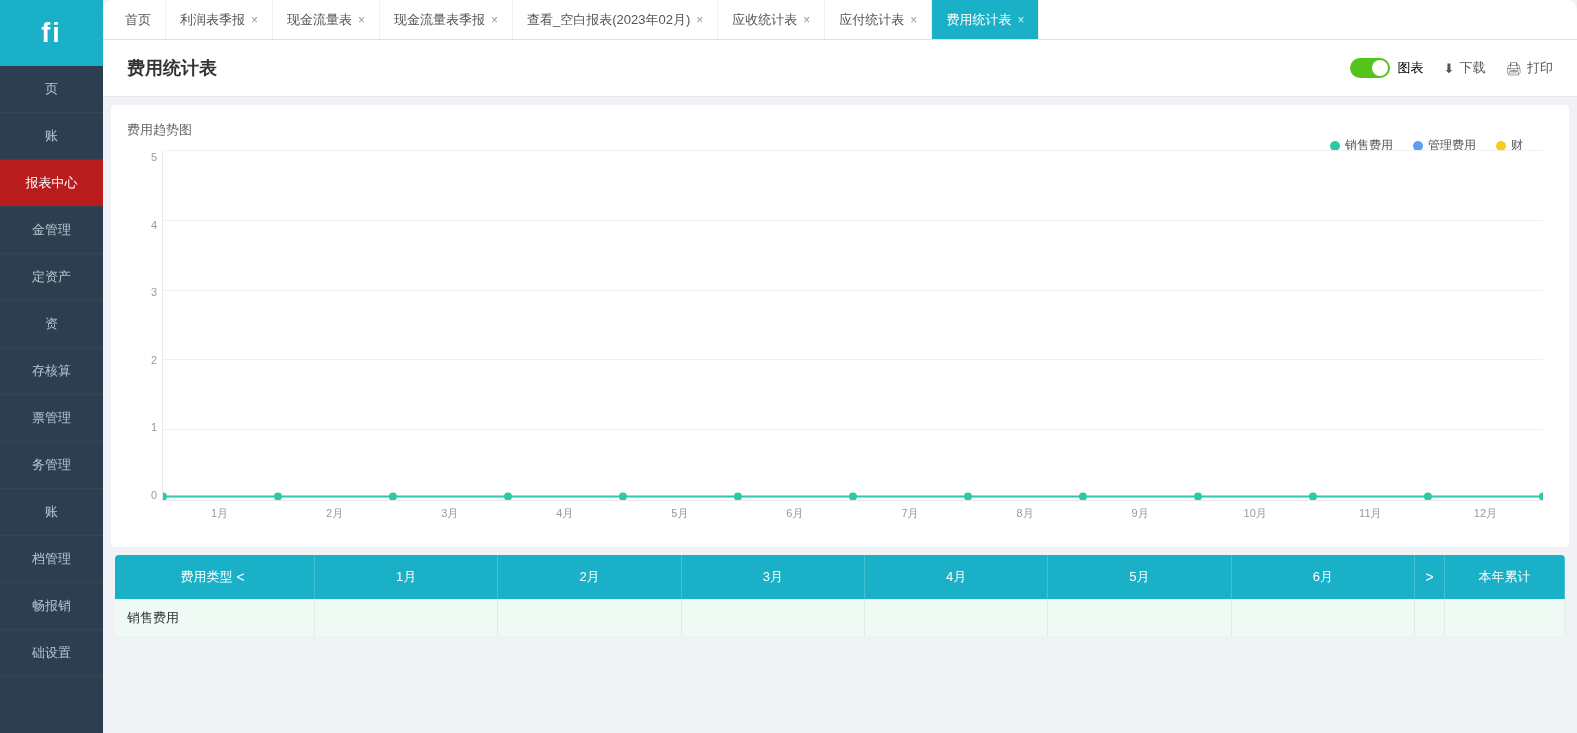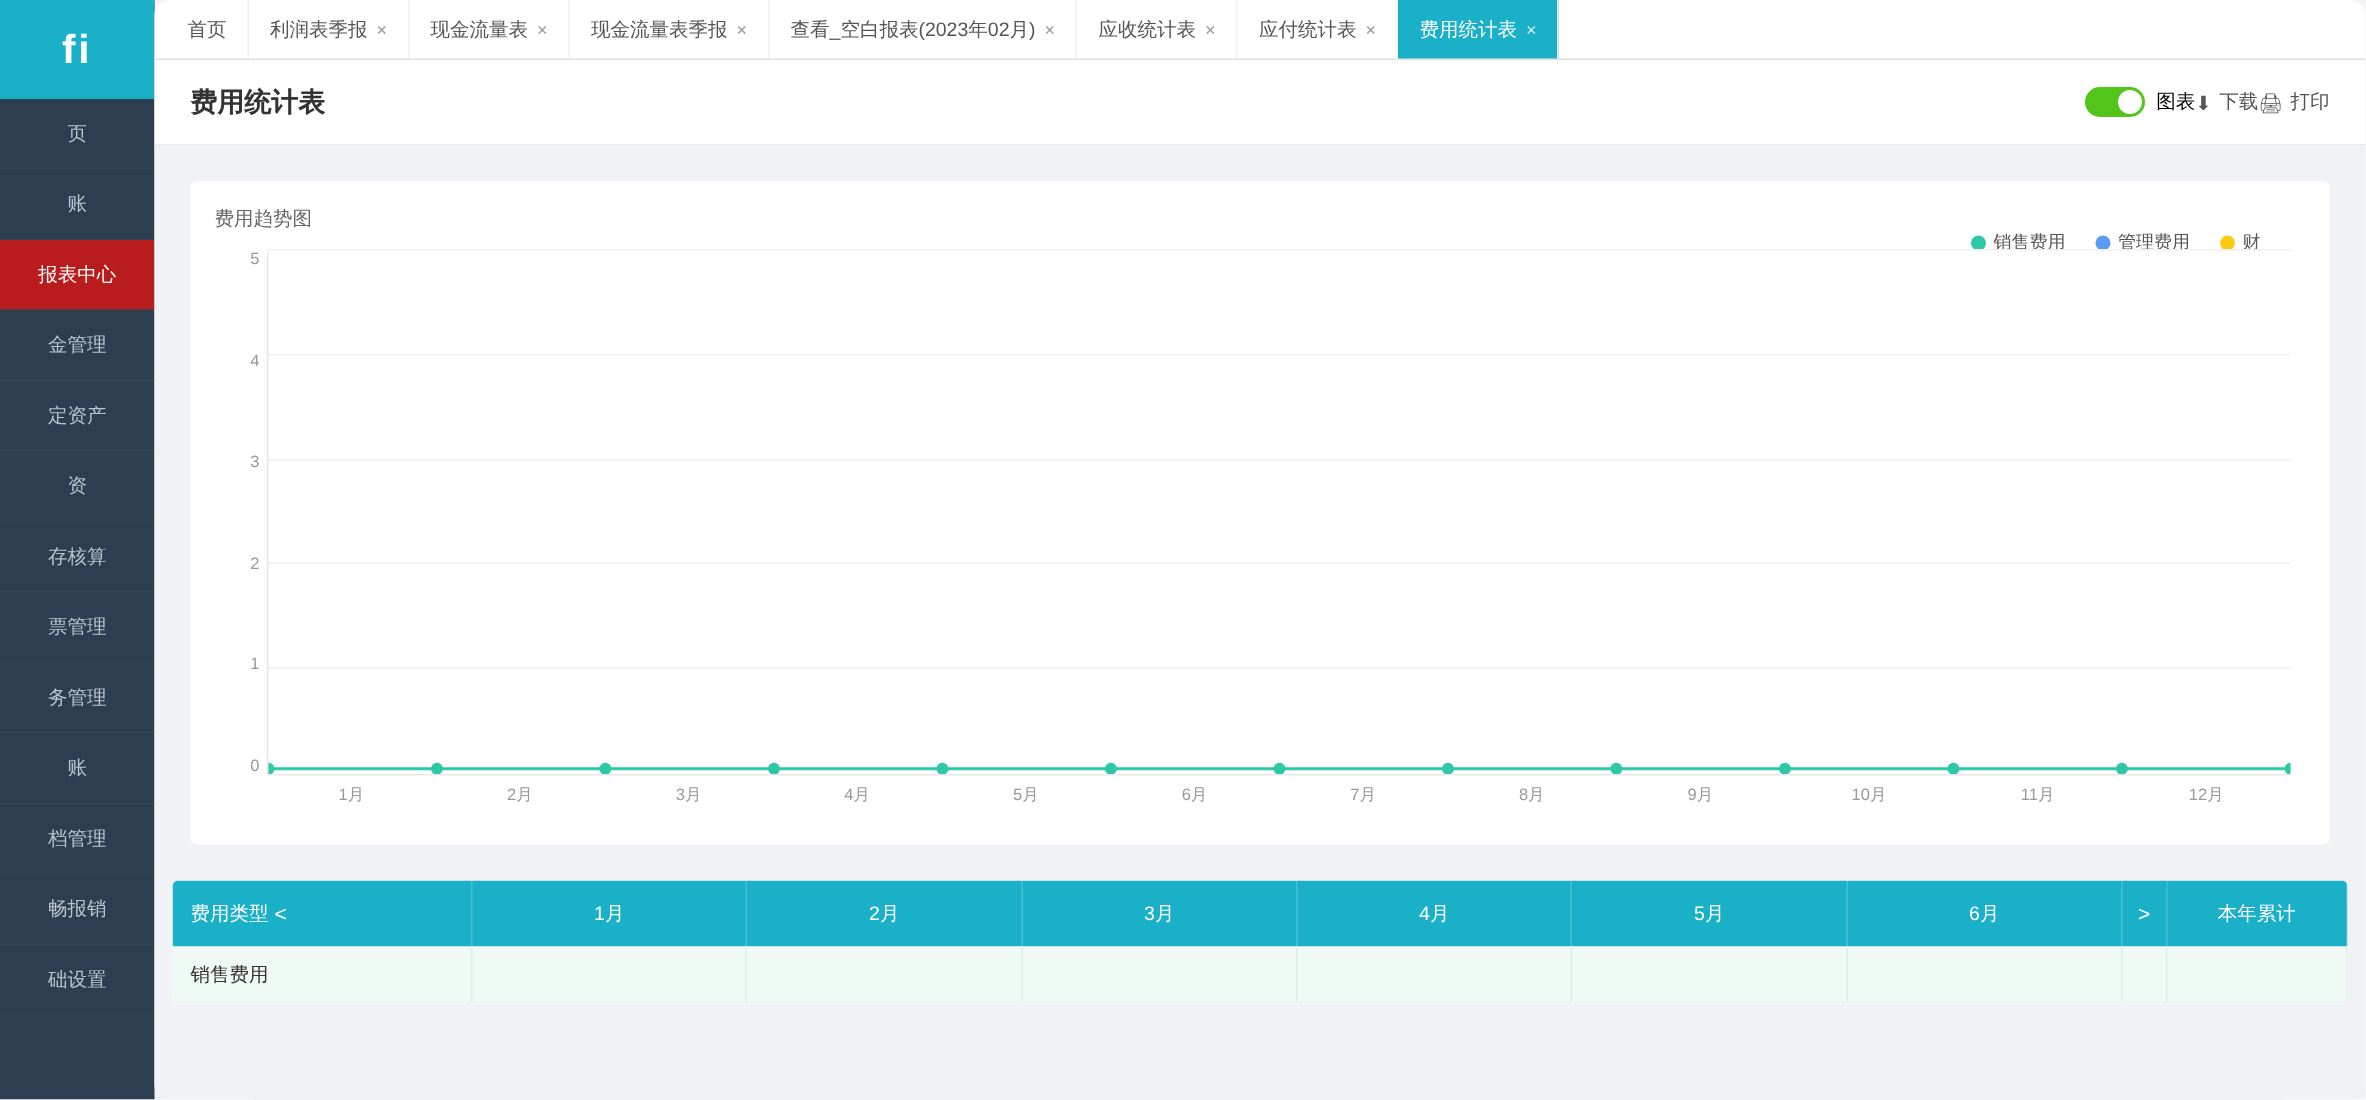--- a/index.html
+++ b/index.html
@@ -102,20 +102,21 @@
       border-bottom: 1px solid #e8e8e8;
     }
     .page-title {
       font-size: 18px;
       font-weight: 600;
       color: #333;
     }
     .header-actions {
       display: flex;
       align-items: center;
+      gap: 20px;
       margin-left: 10px;
     }
     .toggle-container {
       display: flex;
       align-items: center;
       gap: 8px;
     }
     .toggle {
       width: 40px;
       height: 20px;
@@ -139,21 +140,21 @@
       align-items: center;
       gap: 5px;
       color: #555;
       cursor: pointer;
       font-size: 13px;
     }
 
     
     .chart-container {
       background: white;
-      margin: 24px;
+      margin: 8px;
       padding: 16px;
       border-radius: 4px;
     }
     .chart-title {
       font-size: 13px;
       color: #666;
       margin-bottom: 12px;
     }
     .chart-legend {
       position: absolute;
@@ -253,21 +254,21 @@
     .th-cell {
       padding: 0 12px;
       display: flex;
       align-items: center;
       justify-content: center;
       height: 100%;
       border-right: 1px solid rgba(255,255,255,0.2);
     }
     .th-type {
       width: 200px;
-      justify-content: flex-start;
+      justify-content: center;
       flex-shrink: 0;
     }
     .th-month {
       flex: 1;
       text-align: center;
     }
     .th-total {
       width: 120px;
       flex-shrink: 0;
     }

